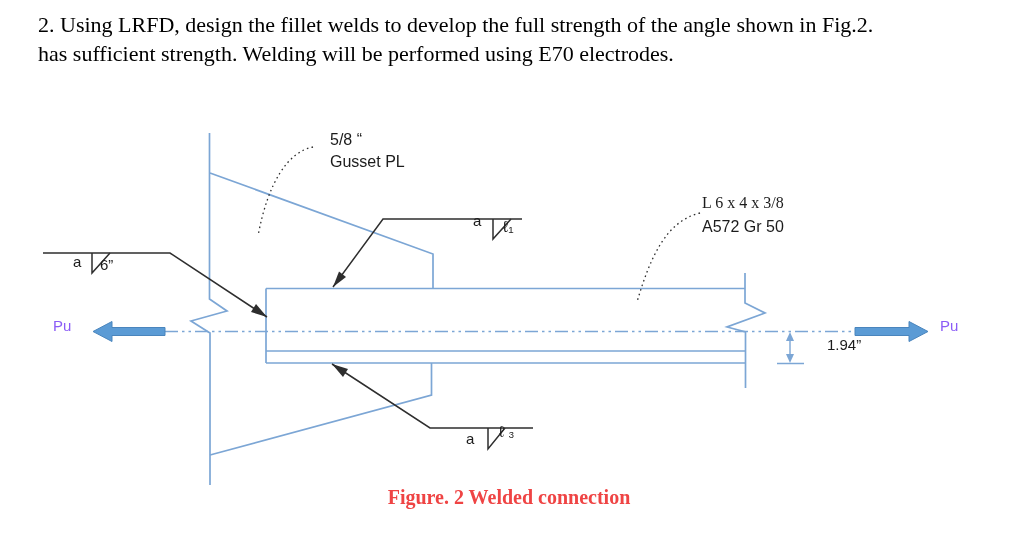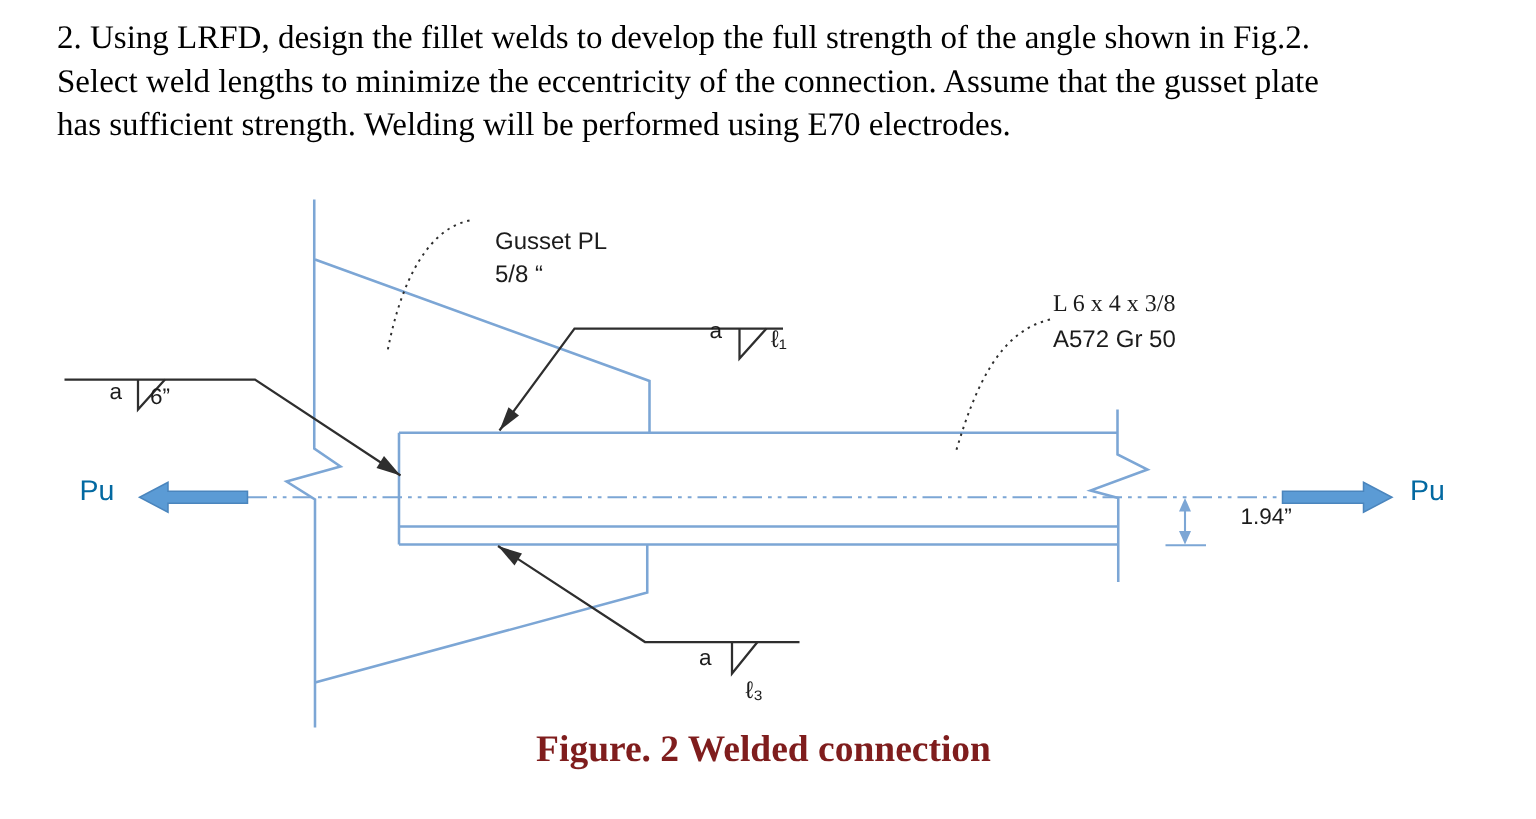--- a/index.html
+++ b/index.html
@@ -4,41 +4,40 @@
 <style>
   html,body{margin:0;padding:0;background:#ffffff;}
   .page{position:relative;width:1024px;height:546px;background:#fff;overflow:hidden;
         font-family:"Liberation Sans",sans-serif;color:#111;border-radius:20px;}
   .problem{position:absolute;left:38px;top:10px;width:960px;
            font-family:"Liberation Serif",serif;font-size:22px;line-height:29px;color:#000;}
   .dsvg{position:absolute;left:0;top:0;}
   .lbl{position:absolute;white-space:nowrap;color:#1c1c1c;}
   .f16{font-size:16px;}
   .f15{font-size:15px;}
-  .pu{font-size:19px;color:#0369a1;}
+  .pu{font-size:15px;color:#8b5cf6;}
   .caption{position:absolute;left:509px;top:486px;transform:translateX(-50%);
-           font-family:"Liberation Serif",serif;font-weight:bold;font-size:25px;color:#7f1d1d;white-space:nowrap;}
+           font-family:"Liberation Serif",serif;font-weight:bold;font-size:20px;color:#ef4444;white-space:nowrap;}
   
   .bl{stroke:var(--diagram-blue,#7CA6D5);stroke-width:1.7;fill:none;}
   .blthin{stroke:var(--diagram-blue,#7CA6D5);stroke-width:1.4;fill:none;}
   .cl{stroke:var(--diagram-blue,#7CA6D5);stroke-width:1.3;fill:none;stroke-dasharray:13 4 2.5 4 2.5 4;}
   .bk{stroke:var(--line-black,#2E2E2E);stroke-width:1.5;fill:none;}
   .dot{stroke:var(--line-black,#2E2E2E);stroke-width:1.3;fill:none;stroke-dasharray:1.6 3.2;}
   .bkfill{fill:var(--line-black,#2E2E2E);stroke:none;}
   .blfill{fill:var(--diagram-blue,#7CA6D5);stroke:none;}
   .arrfill{fill:var(--arrow-blue,#5B9BD5);stroke:#4a85bd;stroke-width:1;}
 </style>
 </head>
 <body>
 
 <div class="page">
 
   <div class="problem">
     <div>2. Using LRFD, design the fillet welds to develop the full strength of the angle shown in Fig.2.</div>
-    <div>Select weld lengths to minimize the eccentricity of the connection. Assume that the gusset plate</div>
     <div>has sufficient strength. Welding will be performed using E70 electrodes.</div>
   </div>
 
   <svg class="dsvg" width="1024" height="546" viewBox="0 0 1024 546">
 
     <path class="bl" d="M209.5,133 V299 L227,311 L191,321 L210,333 V485"></path>
 
     <path class="bl" d="M210,173 L433,254 V288.5 M431.5,363 V395 L210,455"></path>
 
     <path class="bl" d="M266,288.5 H745 M266,288.5 V363 M266,351 H745 M266,363 H745"></path>
@@ -71,36 +70,36 @@
     <g>
       <path class="bk" d="M533,428 H430 L332,364"></path>
       <path class="bk" d="M488,428 V449 L505,428"></path>
       <polygon class="bkfill" points="332,364 348,369 343,377"></polygon>
     </g>
 
     <path class="dot" d="M313,147 C288,152 268,182 258,236"></path>
     <path class="dot" d="M700,213 C666,221 650,258 637,302"></path>
   </svg>
 
-  <div class="lbl f16" style="left:330px;top:131px;margin-top:44px;">5/8 “</div>
+  <div class="lbl f16" style="left:330px;top:131px;">5/8 “</div>
   <div class="lbl f16" style="left:330px;top:153px;">Gusset PL</div>
 
   <div class="lbl f16" style="left:702px;top:194px;font-family:Liberation Serif, serif;">L 6 x 4 x 3/8</div>
   <div class="lbl f16" style="left:702px;top:218px;">A572 Gr 50</div>
 
   <div class="lbl pu" style="left:53px;top:317px;">Pu</div>
   <div class="lbl pu" style="left:940px;top:317px;">Pu</div>
 
   <div class="lbl f15" style="left:795px;top:336px;margin-left:32px;">1.94”</div>
 
   <div class="lbl f15" style="left:73px;top:253px;"></div>
   <div class="lbl f15" style="left:73px;top:253px;">a</div>
   <div class="lbl f15" style="left:100px;top:256px;">6”</div>
 
   <div class="lbl f15" style="left:473px;top:212px;">a</div>
-  <div class="lbl f16" style="left:514px;top:218px;">ℓ₁</div>
+  <div class="lbl f16" style="left:503px;top:218px;">ℓ₁</div>
 
   <div class="lbl f15" style="left:466px;top:430px;">a</div>
-  <div class="lbl f16" style="left:497px;top:452px;">ℓ₃</div>
+  <div class="lbl f16" style="left:497px;top:424px;font-family:Liberation Mono, monospace;">ℓ₃</div>
 
   <div class="caption">Figure. 2 Welded connection</div>
 
 </div>
 
 </body></html>

